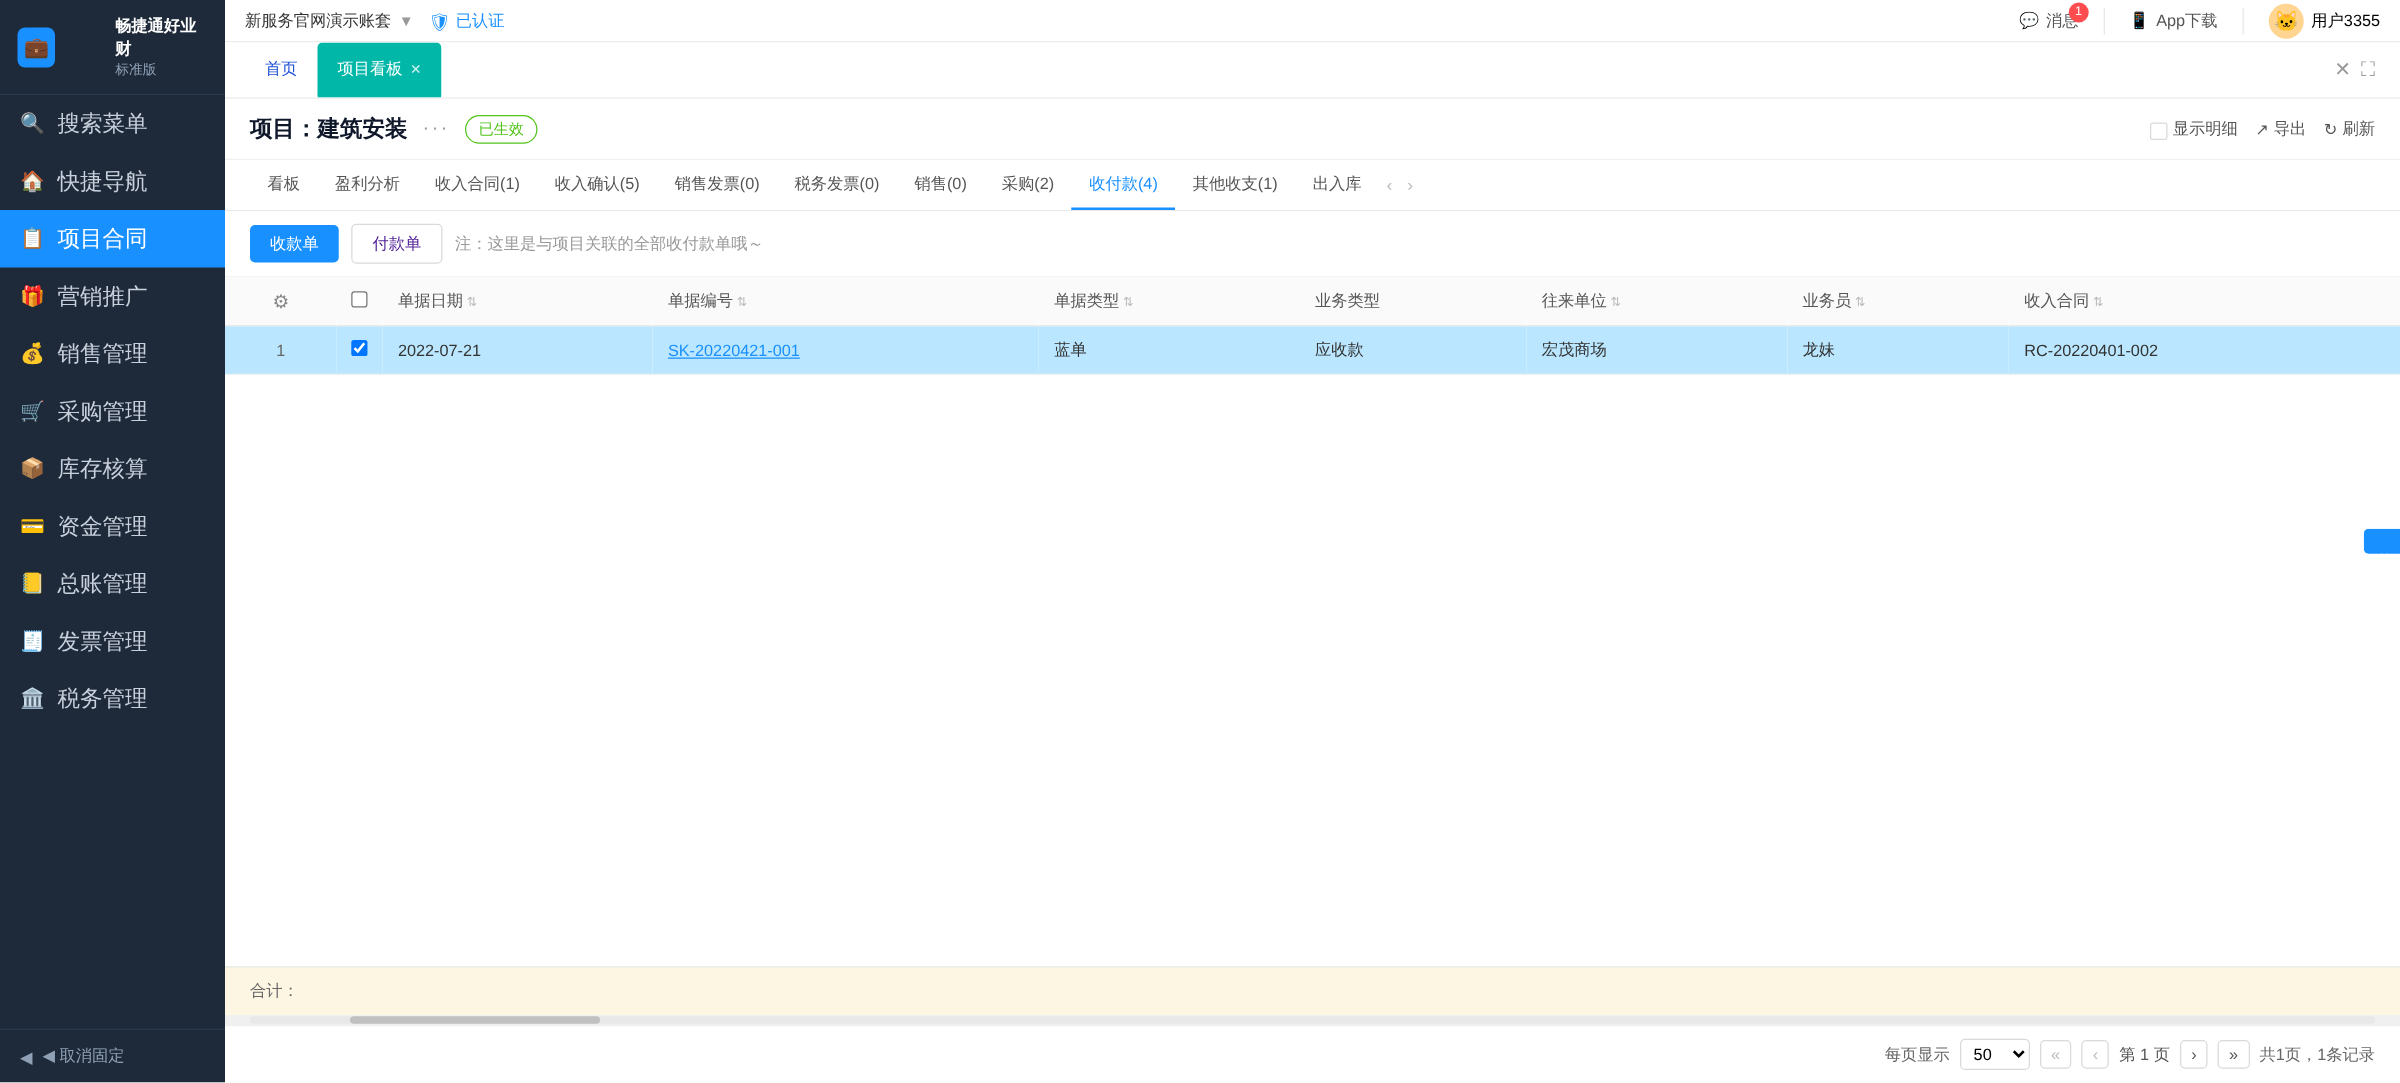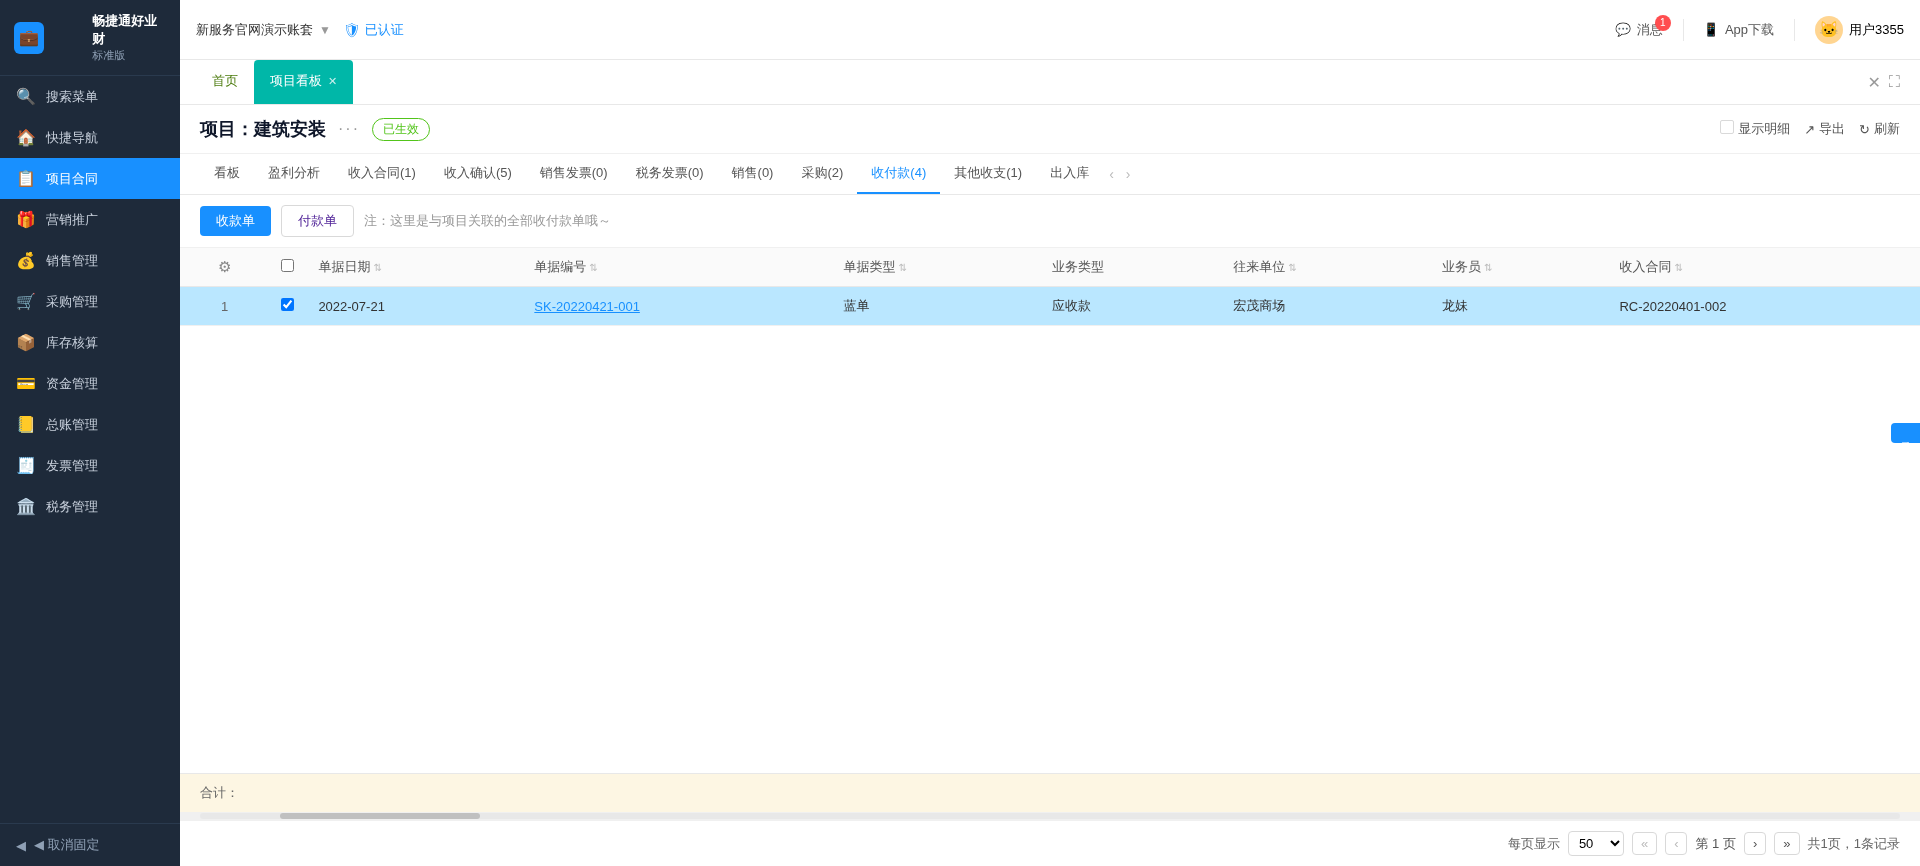--- a/index.html
+++ b/index.html
@@ -39,37 +39,37 @@
       display: flex;
       align-items: center;
       padding: 11px 16px;
       cursor: pointer;
       gap: 10px;
       color: #c8d0dc;
       transition: background 0.2s;
     }
     .sidebar-item.active { background: #1890ff; color: #fff; }
     .sidebar-item-icon { font-size: 16px; width: 20px; text-align: center; }
-    .sidebar-item-label { font-size: 13px; }
+    .sidebar-item-label { font-size: 18px; }
     .sidebar-bottom {
       padding: 12px 16px;
       border-top: 1px solid #2a3a4e;
       cursor: pointer;
       color: #8fa0b5;
       display: flex;
       align-items: center;
       gap: 8px;
     }
 
     
     .main { flex: 1; display: flex; flex-direction: column; background: #f0f2f5; overflow: hidden; }
 
     
     .topbar {
-      height: 60px;
+      height: 34px;
       background: #fff;
       display: flex;
       align-items: center;
       padding: 0 16px;
       border-bottom: 1px solid #e8e8e8;
       gap: 12px;
     }
     .topbar-project {
       display: flex; align-items: center; gap: 6px;
       color: #333; font-size: 13px; cursor: pointer;
@@ -104,21 +104,21 @@
     .tabbar {
       display: flex;
       align-items: center;
       background: #fff;
       border-bottom: 1px solid #e8e8e8;
       padding: 0 16px;
     }
     .tabbar-tab {
       padding: 12px 16px;
       cursor: pointer;
-      color: #4d7c0f;
+      color: #1d4ed8;
       font-size: 13px;
       border-bottom: 2px solid transparent;
       display: flex; align-items: center; gap: 6px;
     }
     .tabbar-tab.active {
       color: #fff;
       background: #00b7a8;
       border-radius: 4px 4px 0 0;
       border-bottom: 2px solid #00b7a8;
     }
@@ -145,21 +145,21 @@
       border-radius: 12px;
       padding: 2px 10px;
       font-size: 12px;
     }
     .page-header-spacer { flex: 1; }
     .page-header-actions { display: flex; align-items: center; gap: 14px; }
     .page-header-action {
       display: flex; align-items: center; gap: 4px;
       color: #555; font-size: 13px; cursor: pointer;
     }
-    .checkbox-label { display: flex; align-items: flex-start; gap: 4px; cursor: pointer; color: #555; font-size: 13px; margin-left: 21px; }
+    .checkbox-label { display: flex; align-items: flex-end; gap: 4px; cursor: pointer; color: #555; font-size: 13px; margin-left: 21px; }
     .checkbox-box { width: 14px; height: 14px; border: 1px solid #d9d9d9; border-radius: 2px; background: #fff; }
 
     
     .subtabs {
       display: flex;
       align-items: center;
       padding: 0 20px;
       border-bottom: 1px solid #e8e8e8;
       background: #fff;
       overflow-x: auto;

